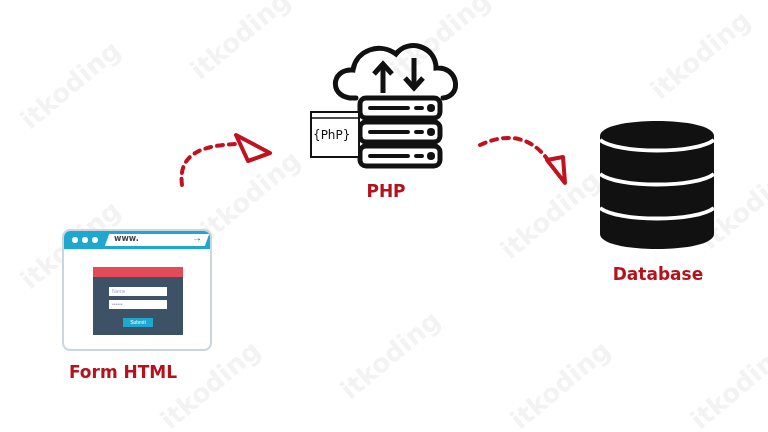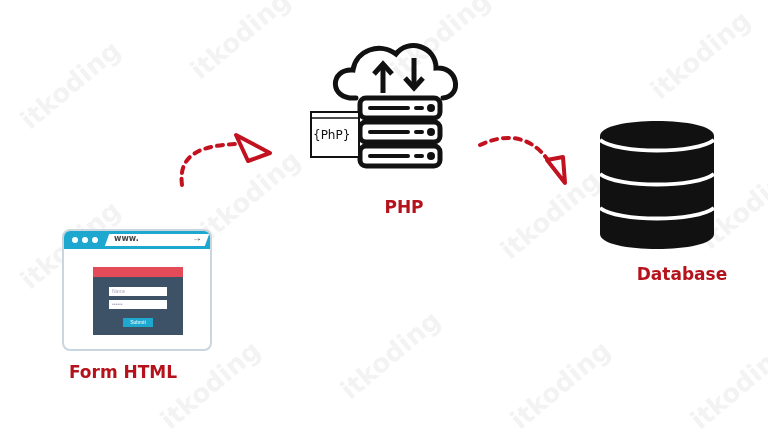--- a/index.html
+++ b/index.html
@@ -73,29 +73,29 @@
   </g>
   <g fill="#111">
       <circle cx="123" cy="70" r="4"></circle>
       <circle cx="123" cy="94" r="4"></circle>
       <circle cx="123" cy="118" r="4"></circle>
     </g>
   <rect x="3" y="74" width="48" height="45" fill="#fff" stroke="#111" stroke-width="2"></rect>
   <line x1="3" y1="80" x2="51" y2="80" stroke="#111" stroke-width="1.5"></line>
 </svg>
 <div style="position:absolute;left:313px;top:128px;width:46px;text-align:left;font-size:12px;font-family:'DejaVu Sans',sans-serif;color:#111;">{PhP}</div>
-<div class="label" style="left:364px;top:181px;width:80px;margin-top:16px;">PHP</div>
+<div class="label" style="left:346px;top:181px;width:80px;">PHP</div>
 
 <svg style="left:598px;top:120px;" width="118" height="130" viewBox="0 0 118 130">
   <path d="M2 16 C2 -4 116 -4 116 16 L116 114 C116 134 2 134 2 114 Z" fill="#111"></path>
   <path d="M2 20 C20 34 98 34 116 20" fill="none" stroke="#fff" stroke-width="4"></path>
   <path d="M2 54 C20 68 98 68 116 54" fill="none" stroke="#fff" stroke-width="4"></path>
   <path d="M2 88 C20 102 98 102 116 88" fill="none" stroke="#fff" stroke-width="4"></path>
 </svg>
-<div class="label" style="left:608px;top:264px;width:100px;margin-left:24px;">Database</div>
+<div class="label" style="left:608px;top:264px;width:100px;">Database</div>
 
 <svg style="left:170px;top:125px;" width="110" height="70" viewBox="0 0 110 70">
   <path d="M12 60 C8 30 30 20 68 19" fill="none" stroke="#c3121f" stroke-width="4" stroke-dasharray="6 6" stroke-linecap="round"></path>
   <path d="M66 10 L100 28 L78 36 Z" fill="none" stroke="#c3121f" stroke-width="4" stroke-linejoin="round"></path>
 </svg>
 <svg style="left:470px;top:125px;" width="110" height="70" viewBox="0 0 110 70">
   <path d="M10 20 C35 8 60 10 78 35" fill="none" stroke="#c3121f" stroke-width="4" stroke-dasharray="6 6" stroke-linecap="round"></path>
   <path d="M77 35 L93 32 L95 58 Z" fill="none" stroke="#c3121f" stroke-width="4" stroke-linejoin="round"></path>
 </svg>
 

